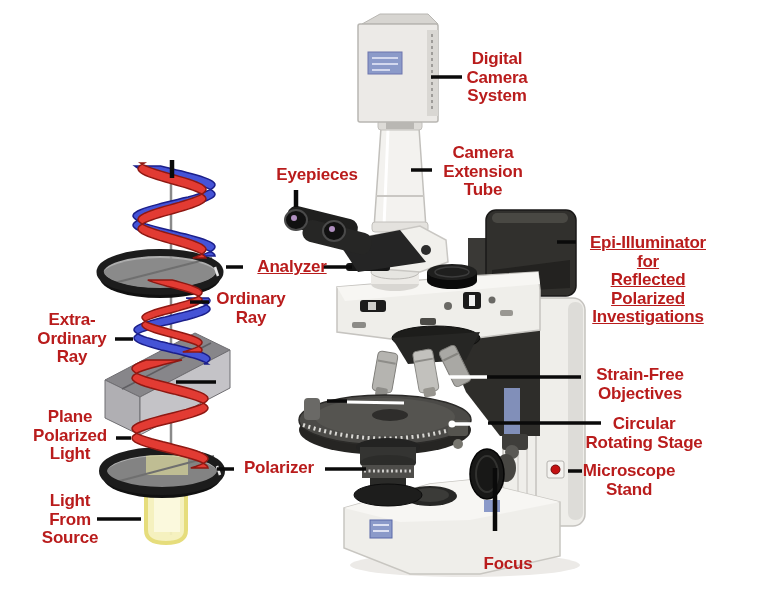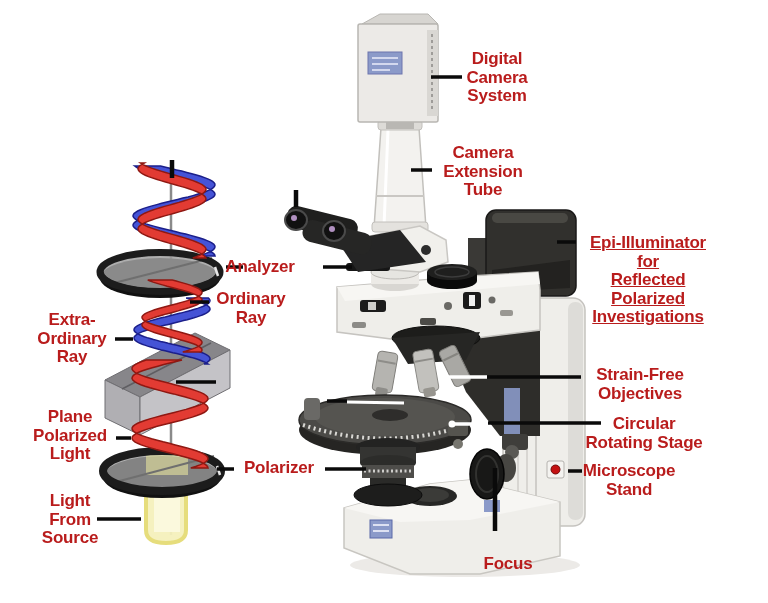--- a/index.html
+++ b/index.html
@@ -2,21 +2,21 @@
 <html><head>
 <meta charset="utf-8">
 <style>
   html,body{margin:0;padding:0;background:#fff;}
   #canvas{position:relative;width:768px;height:603px;background:#ffffff;overflow:hidden;
           font-family:"Liberation Sans", sans-serif;}
   #art{position:absolute;left:0;top:0;}
   .lbl{position:absolute;font-weight:700;color:#b91c1c;font-size:17px;line-height:18.5px;
        text-align:center;white-space:pre-line;letter-spacing:-0.2px;}
   .lbl-recombined{left:77px;top:80px;width:170px;}
-  .lbl-analyzer{left:210px;top:258px;width:100px;}
+  .lbl-analyzer{left:242px;top:258px;width:100px;text-decoration:underline;}
   .lbl-ordinary{left:201px;top:290px;width:100px;}
   .lbl-extraordinary{left:17px;top:311px;width:110px;}
   .lbl-birefringent{left:211px;top:373px;width:130px;}
   .lbl-plane{left:15px;top:408px;width:110px;}
   .lbl-polarizer{left:229px;top:459px;width:100px;}
   .lbl-source{left:25px;top:492px;width:90px;}
   .lbl-digital{left:447px;top:50px;width:100px;}
   .lbl-tube{left:423px;top:144px;width:120px;}
   .lbl-eyepieces{left:262px;top:166px;width:110px;}
   .lbl-epi{left:568px;top:234px;width:160px;text-decoration:underline;}
@@ -264,20 +264,21 @@
 <div class="lbl lbl-polarizer">Polarizer</div>
 <div class="lbl lbl-source">Light
 From
 Source</div>
 <div class="lbl lbl-digital">Digital
 Camera
 System</div>
 <div class="lbl lbl-tube">Camera
 Extension
 Tube</div>
+<div class="lbl lbl-eyepieces">Eyepieces</div>
 <div class="lbl lbl-epi">Epi-Illuminator
 for
 Reflected
 Polarized
 Investigations</div>
 <div class="lbl lbl-stage">Circular
 Rotating Stage</div>
 <div class="lbl lbl-strain">Strain-Free
 Objectives</div>
 <div class="lbl lbl-stand">Microscope

